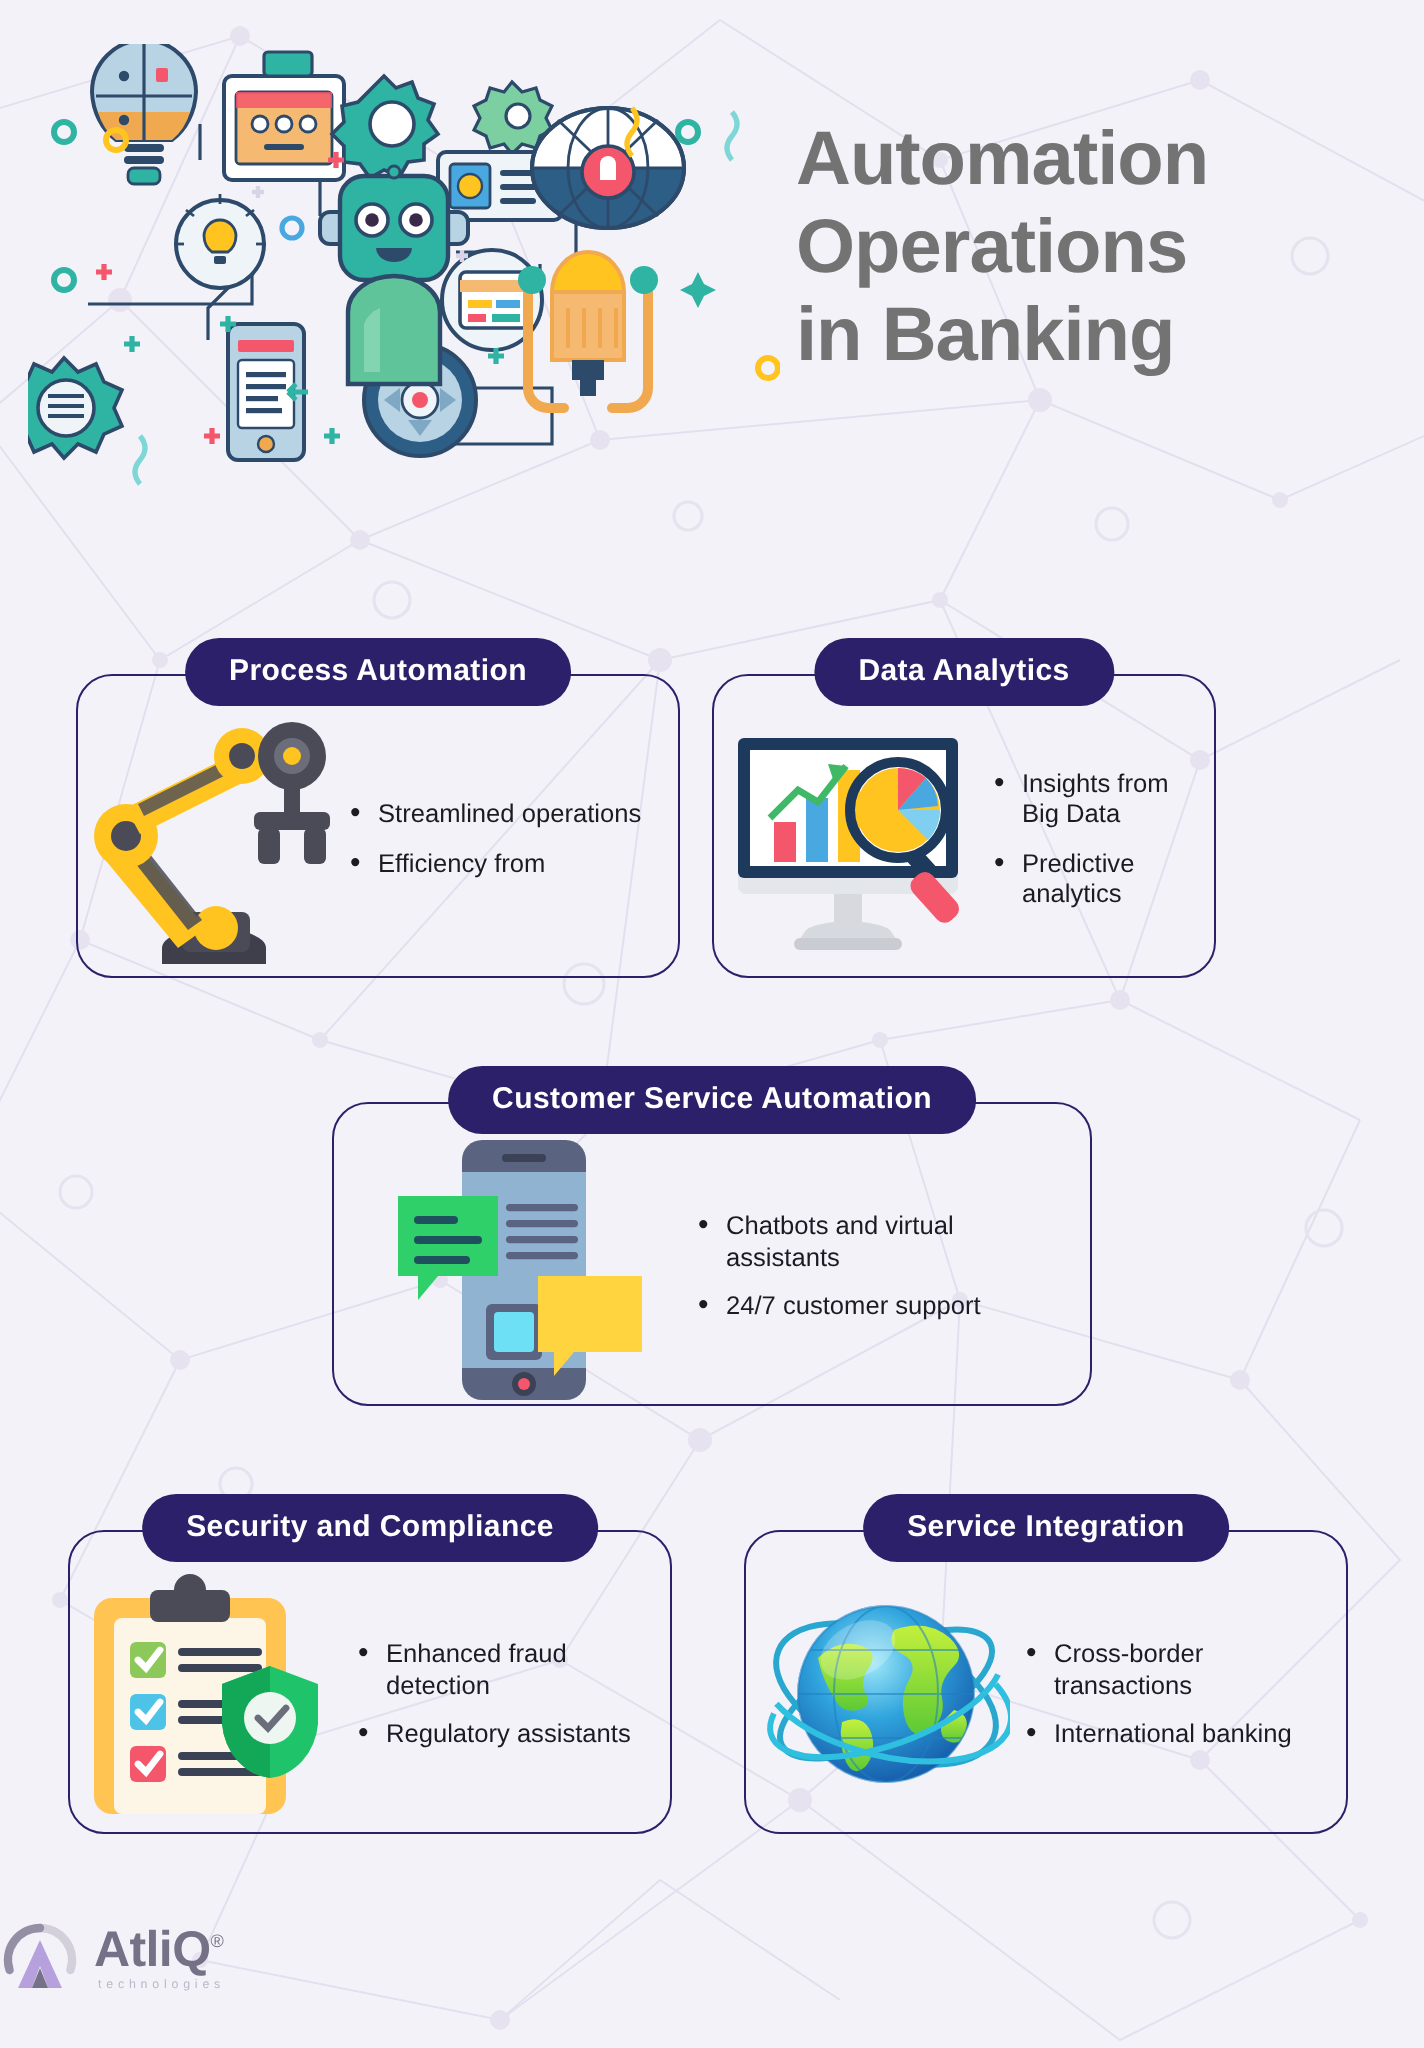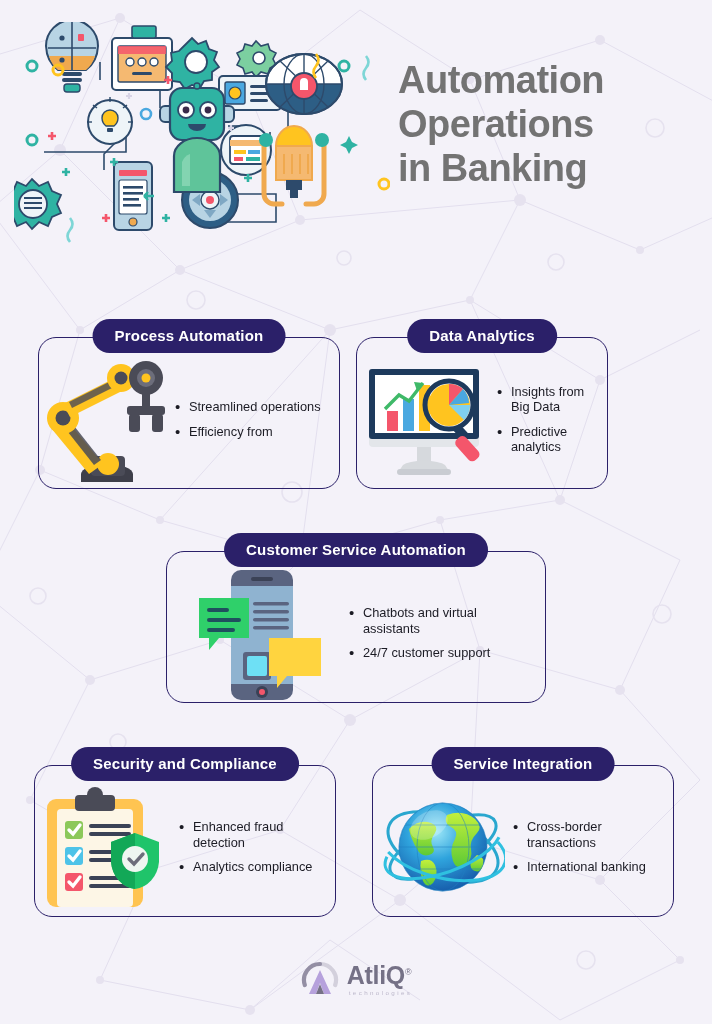--- a/index.html
+++ b/index.html
@@ -71,21 +71,21 @@
   #card-customer { left:166px; top:551px; width:380px; height:152px; }
   #card-security { left:34px;  top:765px; width:302px; height:152px;padding-left:34px; }
   #card-global   { left:372px; top:765px; width:302px; height:152px; }
 
   #card-customer .card-body { padding-left:24px; }
   #card-customer .bullets { padding-left:22px; }
 
   
   #footer {
     position:absolute; left:0; top:952px; width:712px; height:56px;
-    display:flex; align-items:center; justify-content:center; z-index:4;
+    display:flex; align-items:center; justify-content:flex-start; z-index:4;
     gap:7px; opacity:0.95;
   }
   #logo-text { display:flex; flex-direction:column; line-height:1; }
   #logo-word { font-size:25px; font-weight:bold; color:#6f6b80; letter-spacing:-0.3px; }
   #logo-word .reg { font-size:9px; vertical-align:super; font-weight:normal; }
   #logo-sub {
     font-size:6.2px; letter-spacing:2.4px; color:#b9b4c8;
     margin-top:2px; margin-left:2px; text-transform:lowercase;
   }
 </style>
@@ -544,21 +544,21 @@
           <path d="M86 76 l5 5 l9 -10" fill="none" stroke="#6c6d7b" stroke-width="3.4" stroke-linecap="round"></path>
         </svg>
       </div>
       <div class="bullets">
         <div class="bullet">
           <span class="dot">•</span>
           <span class="btext">Enhanced fraud detection</span>
         </div>
         <div class="bullet">
           <span class="dot">•</span>
-          <span class="btext">Analytics compliance</span>
+          <span class="btext">Regulatory assistants</span>
         </div>
       </div>
     </div>
   </div>
 
   <div class="card" id="card-global">
     <div class="pill">Service Integration</div>
     <div class="card-body">
       <div class="card-icon">
         <svg width="124" height="124" viewBox="0 0 124 124">

